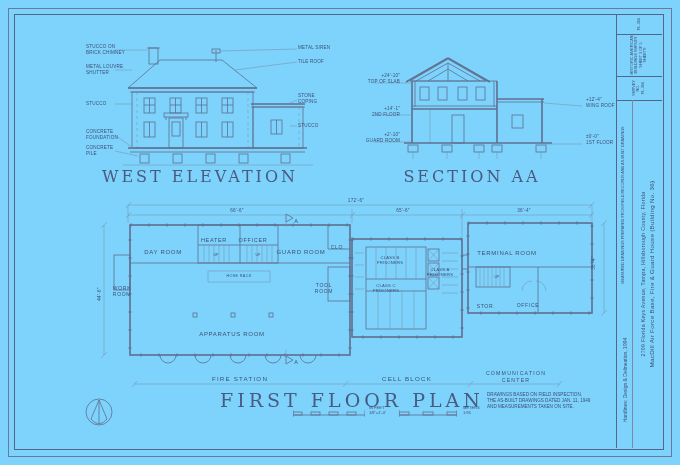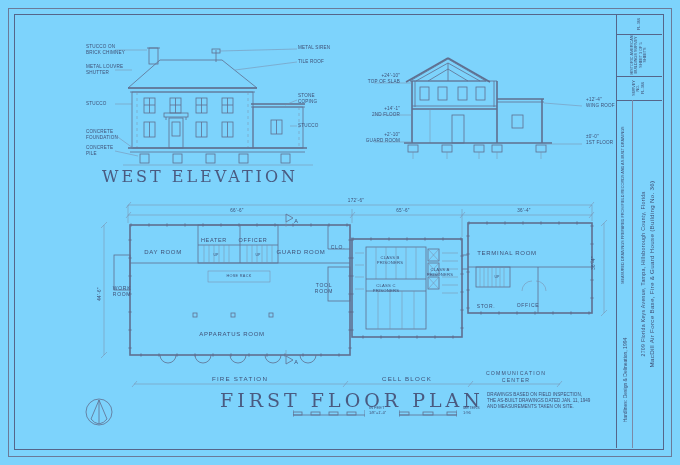--- a/index.html
+++ b/index.html
@@ -177,20 +177,21 @@
   <div class="lbl ann" style="left:358px;top:79px;width:42px;text-align:right;transform:translate(0,-50%);">+24'-10"
 TOP OF SLAB</div>
   <div class="lbl ann" style="left:358px;top:112px;width:42px;text-align:right;transform:translate(0,-50%);">+14'-1"
 2ND FLOOR</div>
   <div class="lbl ann" style="left:358px;top:138px;width:42px;text-align:right;transform:translate(0,-50%);">+2'-10"
 GUARD ROOM</div>
   <div class="lbl ann" style="left:586px;top:103px;transform:translate(0,-50%);">+12'-4"
 WING ROOF</div>
   <div class="lbl ann" style="left:586px;top:140px;transform:translate(0,-50%);">±0'-0"
 1ST FLOOR</div>
+  <div class="lbl dtitle abs ctr" style="left:472px;top:177px;">SECTION AA</div>
 
   <svg class="abs" style="left:90px;top:195px;" width="530" height="205" viewBox="0 0 530 205">
 
     <rect x="40" y="30" width="220" height="130" class="thick"></rect>
     <rect x="40" y="30" width="220" height="130" class="pil"></rect>
     <rect x="24" y="60" width="16" height="35"></rect>
     <line x1="40" y1="68" x2="260" y2="68"></line>
     <rect x="108" y="30" width="80" height="38"></rect>
     <line x1="150" y1="30" x2="150" y2="68"></line>
     <line x1="108" y1="50" x2="188" y2="50"></line>

